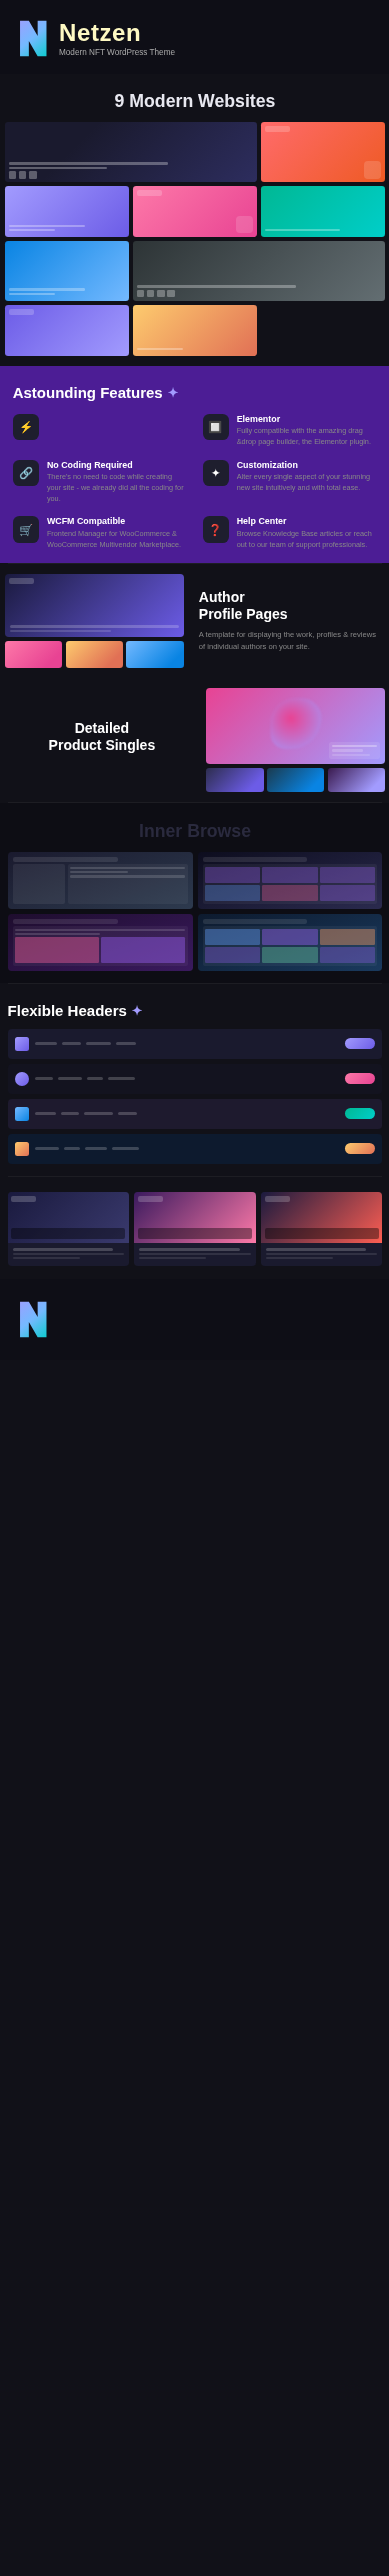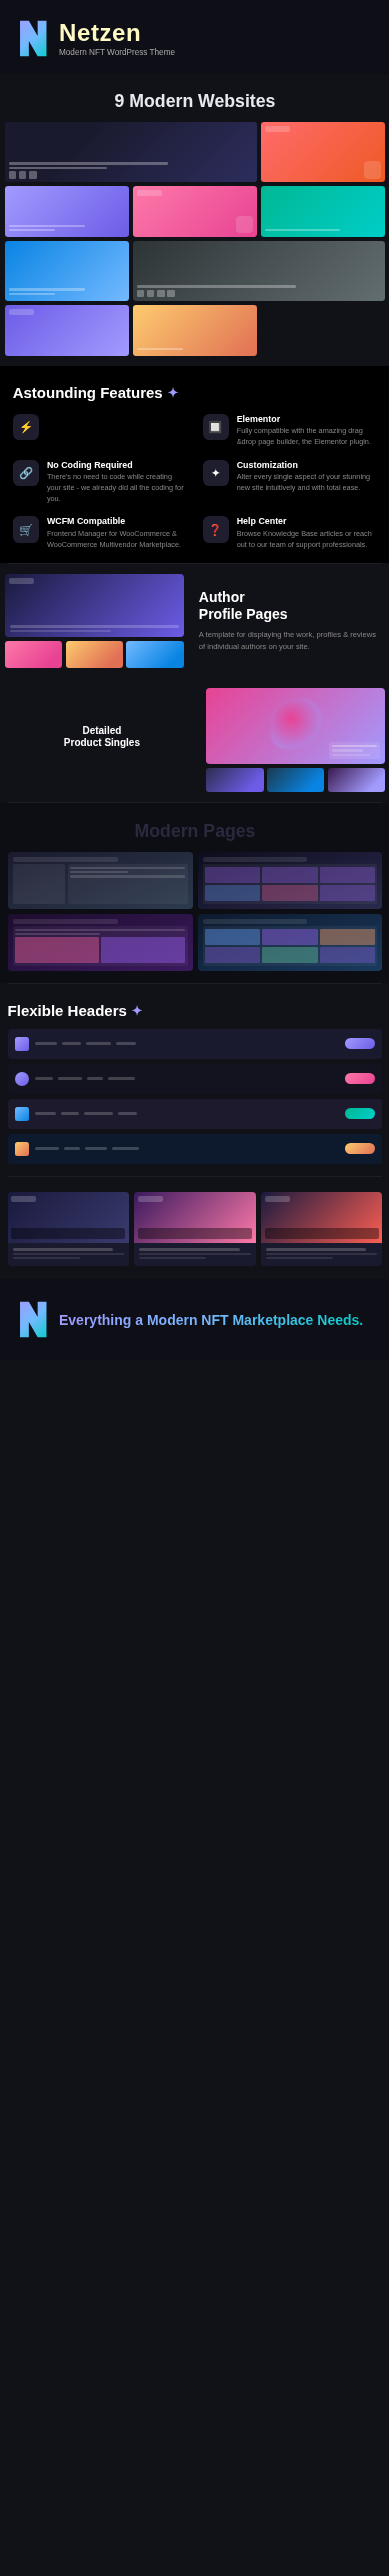--- a/index.html
+++ b/index.html
@@ -98,21 +98,21 @@
     }
     .mini-dot {
       width: 7.6px;
       height: 7.6px;
       border-radius: 1.3px;
       background: rgba(255,255,255,0.3);
     }
 
     
     .features-section {
-      background: #000000;
+      background: #4c1d95;
       padding: 17.7px 12.7px 12.7px;
     }
     .features-title {
       font-size: 15px;
       font-weight: 800;
       color: #fff;
       margin-bottom: 12.7px;
       display: flex;
       align-items: center;
       gap: 5px;
@@ -219,21 +219,21 @@
       gap: 7.6px;
     }
     .product-left {
       flex: 1;
       display: flex;
       flex-direction: column;
       justify-content: center;
       padding: 5px 7.6px;
     }
     .product-left h2 {
-      font-size: 10px;
+      font-size: 14px;
       font-weight: 800;
       color: #fff;
       line-height: 1.2;
       margin-bottom: 6.3px;
       text-align: center;
     }
     .product-left p {
       font-size: 7.6px;
       color: #888;
       line-height: 1.6;
@@ -699,21 +699,21 @@
       <div class="product-img-small pimg1"></div>
       <div class="product-img-small pimg2"></div>
       <div class="product-img-small pimg3"></div>
     </div>
   </div>
 </div>
 
 <div class="divider"></div>
 
 <div class="inner-pages-section">
-  <div class="inner-pages-title">Modern Pages</div>
+  <div class="inner-pages-title">Inner Browse</div>
   <div class="inner-pages-grid">
     <div class="inner-page-thumb ip1">
       <div class="ip-ui">
         <div class="ip-header"></div>
         <div class="ip-row">
           <div class="ip-sidebar"></div>
           <div class="ip-content">
             <div class="ip-line"></div>
             <div class="ip-line half"></div>
             <div class="ip-line"></div>
@@ -866,17 +866,14 @@
   <svg width="34" height="41" viewBox="0 0 54 64" fill="none">
     <defs>
       <linearGradient id="footerLogoGrad" x1="0" y1="0" x2="54" y2="64" gradientUnits="userSpaceOnUse">
         <stop offset="0%" stop-color="#a29bfe"></stop>
         <stop offset="50%" stop-color="#74b9ff"></stop>
         <stop offset="100%" stop-color="#00cec9"></stop>
       </linearGradient>
     </defs>
     <path d="M8 4 L8 60 L22 60 L22 36 L36 60 L50 60 L50 4 L36 4 L36 28 L22 4 Z" fill="url(#footerLogoGrad)"></path>
   </svg>
-  <div class="footer-cta-text">
-    <h2 class="gradient-text">Everything a Modern NFT Marketplace Needs.</h2>
-  </div>
 </div>
 
 
 </body></html>

